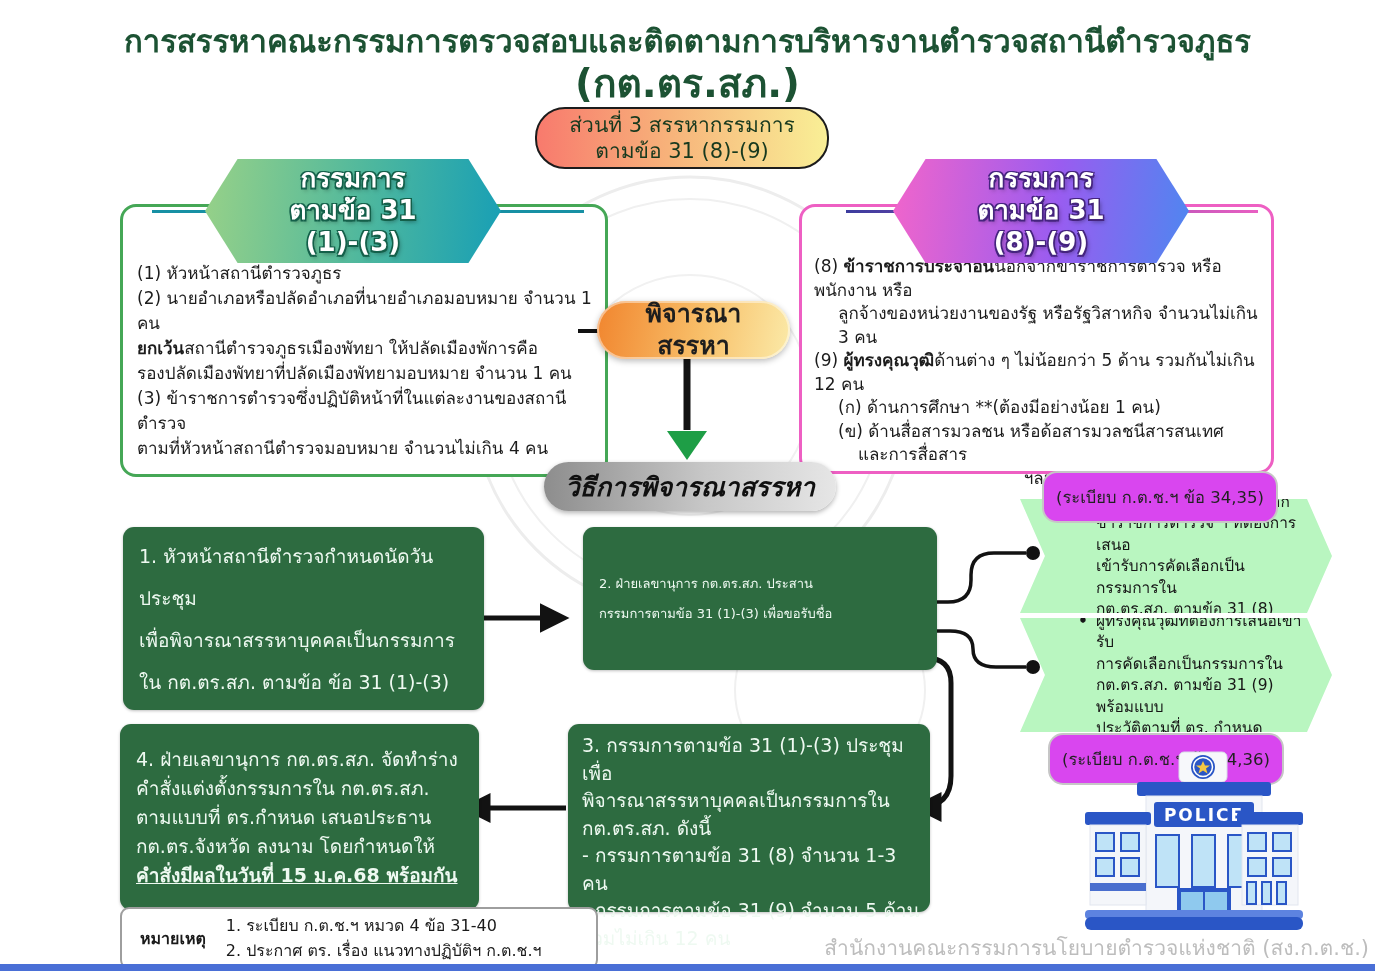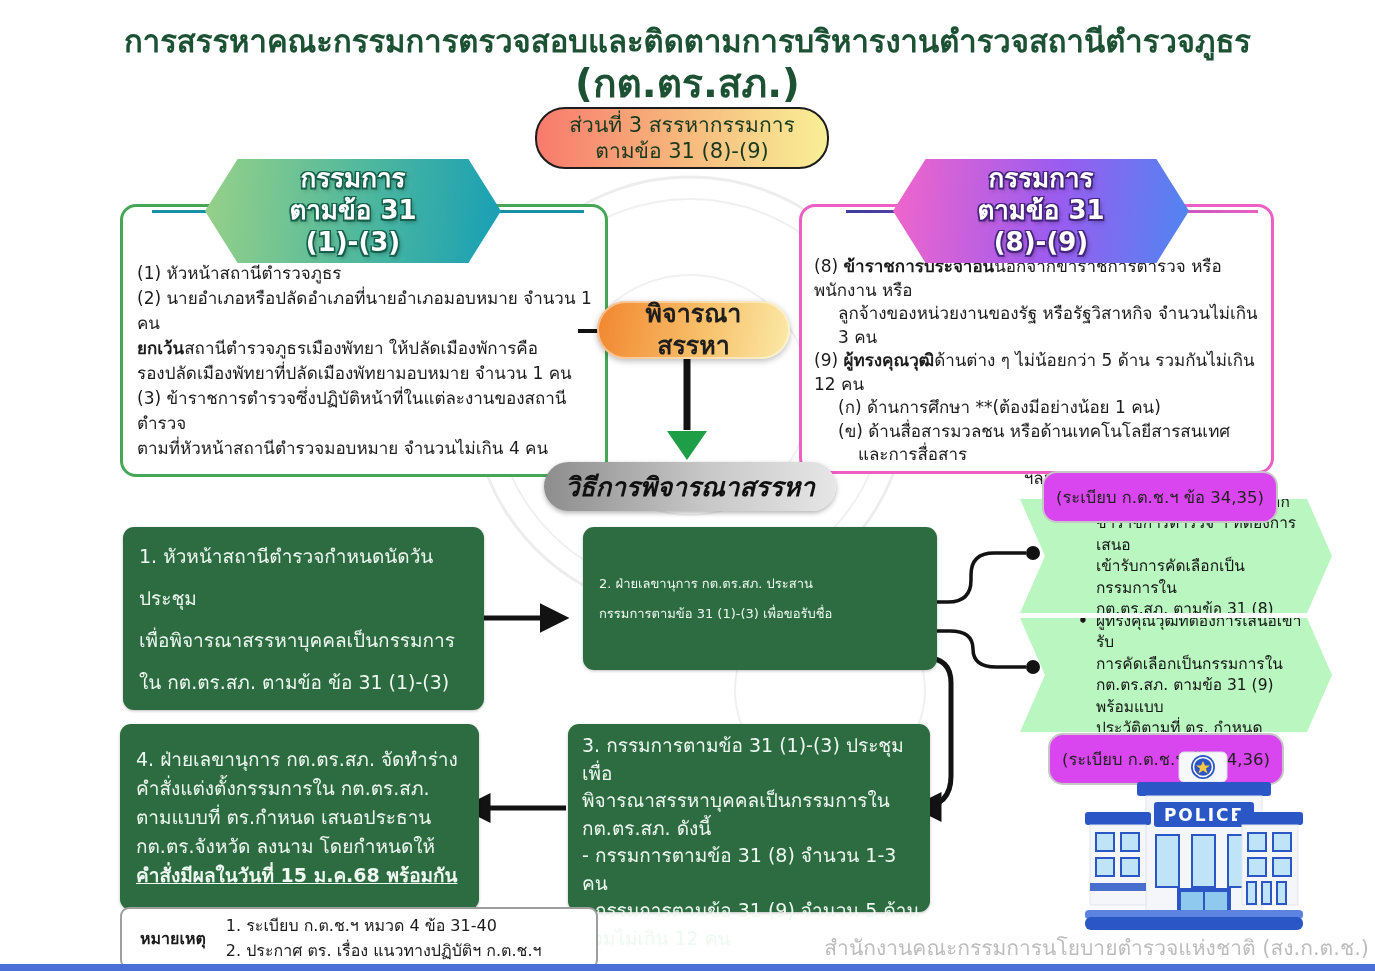--- a/index.html
+++ b/index.html
@@ -124,21 +124,21 @@
     <div class="iline"><span>รองปลัดเมืองพัทยาที่ปลัดเมืองพัทยามอบหมาย จำนวน 1 คน</span></div>
     <div class="iline"><span>(3) ข้าราชการตำรวจซึ่งปฏิบัติหน้าที่ในแต่ละงานของสถานีตำรวจ</span></div>
     <div class="iline"><span>ตามที่หัวหน้าสถานีตำรวจมอบหมาย จำนวนไม่เกิน 4 คน</span></div>
   </div>
 
   <div class="abs info-box info-right">
     <div class="iline"><span>(8) </span><span class="b">ข้าราชการประจำอื่น</span><span>นอกจากข้าราชการตำรวจ หรือพนักงาน หรือ</span></div>
     <div class="iline ind1"><span>ลูกจ้างของหน่วยงานของรัฐ หรือรัฐวิสาหกิจ จำนวนไม่เกิน 3 คน</span></div>
     <div class="iline"><span>(9) </span><span class="b">ผู้ทรงคุณวุฒิ</span><span>ด้านต่าง ๆ ไม่น้อยกว่า 5 ด้าน รวมกันไม่เกิน 12 คน</span></div>
     <div class="iline ind1"><span>(ก) ด้านการศึกษา **(ต้องมีอย่างน้อย 1 คน)</span></div>
-    <div class="iline ind1"><span>(ข) ด้านสื่อสารมวลชน หรือด้านเทคโนโลยีสารสนเทศ</span></div>
+    <div class="iline ind1"><span>(ข) ด้านสื่อสารมวลชน หรือด้อสารมวลชนีสารสนเทศ</span></div>
     <div class="iline ind2"><span>และการสื่อสาร</span></div>
     <div class="iline ctr"><span>ฯลฯ</span></div>
   </div>
 
   <div class="abs banner banner-left">
     <span>กรรมการ</span>
     <span>ตามข้อ 31</span>
     <span>(1)-(3)</span>
   </div>
   <div class="abs banner banner-right">

